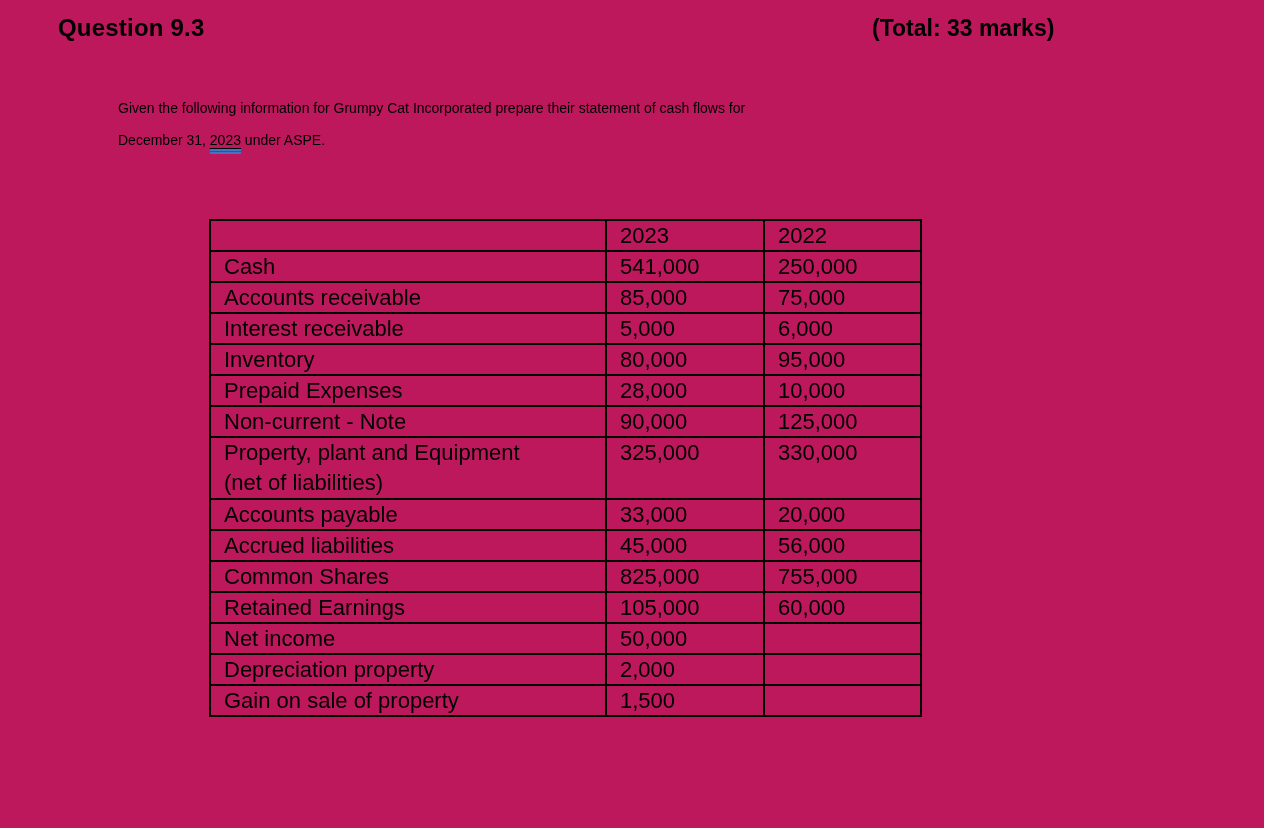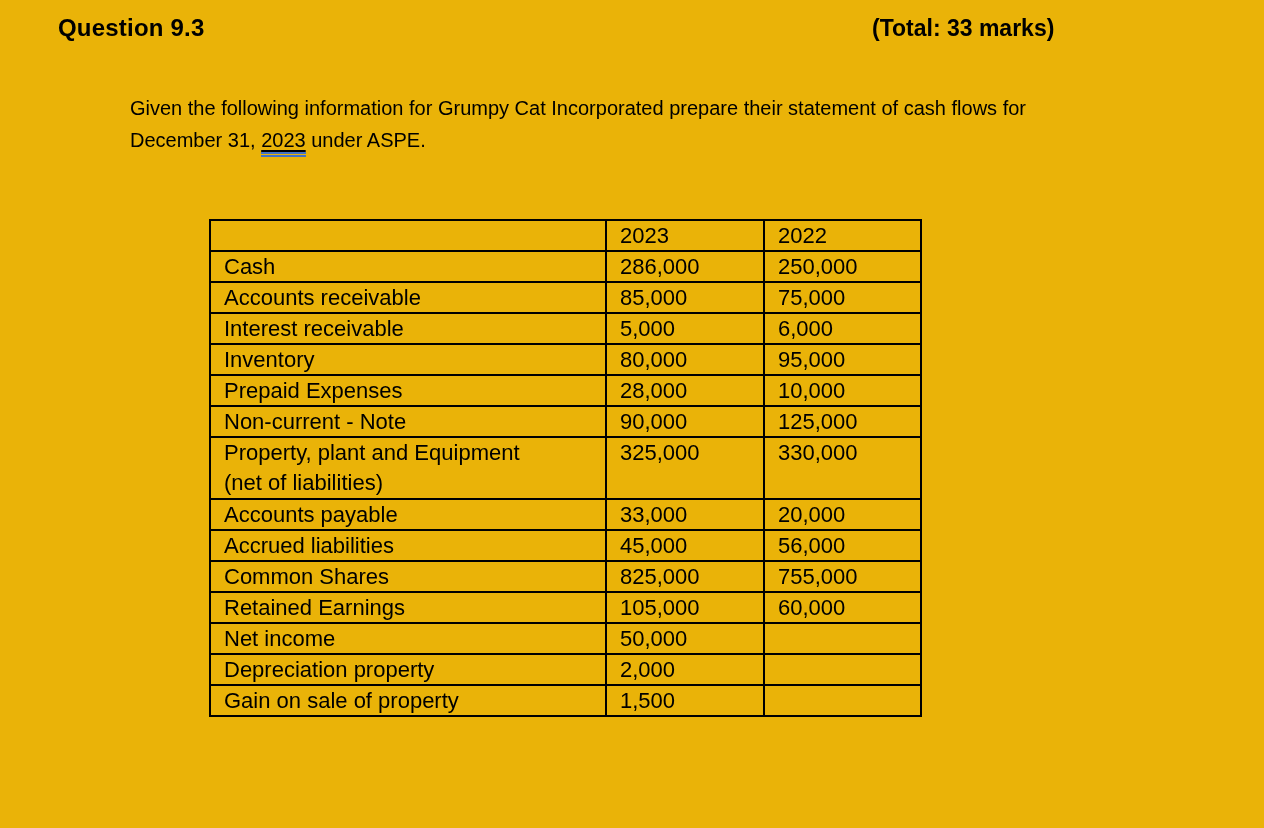--- a/index.html
+++ b/index.html
@@ -1,21 +1,21 @@
 <!DOCTYPE html>
 <html><head>
 <meta charset="utf-8">
 <style>
   * { margin: 0; padding: 0; box-sizing: border-box; }
   html, body { background: #ffffff; }
   .page {
     position: relative;
     width: 1264px;
     height: 828px;
-    background: #eab308;
+    background: #be185d;
     color: #000000;
     font-family: "Liberation Sans", "DejaVu Sans", sans-serif;
     overflow: hidden;
   }
   .doc-title {
     position: absolute;
     left: 58px;
     top: 14px;
     font-size: 24px;
     font-weight: 700;
@@ -28,23 +28,22 @@
     top: 15px;
     font-size: 23px;
     font-weight: 700;
     white-space: nowrap;
   }
   .intro {
     position: absolute;
     left: 118px;
     top: 92px;
     width: 1130px;
-    font-size: 20px;
+    font-size: 14px;
     line-height: 32px;
-    margin-left: 12px;
   }
   .intro-line { white-space: nowrap; }
   .year-underline {
     text-decoration: underline;
     text-decoration-color: #000000;
     text-underline-offset: 3px;
     border-bottom: 5px double #4472C4;
     padding-bottom: 1px;
   }
   table.fin-table {
@@ -88,21 +87,21 @@
       <col style="width:157px">
     </colgroup>
     <tbody>
       <tr>
         <td></td>
         <td>2023</td>
         <td>2022</td>
       </tr>
       <tr>
         <td>Cash</td>
-        <td>286,000</td>
+        <td>541,000</td>
         <td>250,000</td>
       </tr>
       <tr>
         <td>Accounts receivable</td>
         <td>85,000</td>
         <td>75,000</td>
       </tr>
       <tr>
         <td>Interest receivable</td>
         <td>5,000</td>

